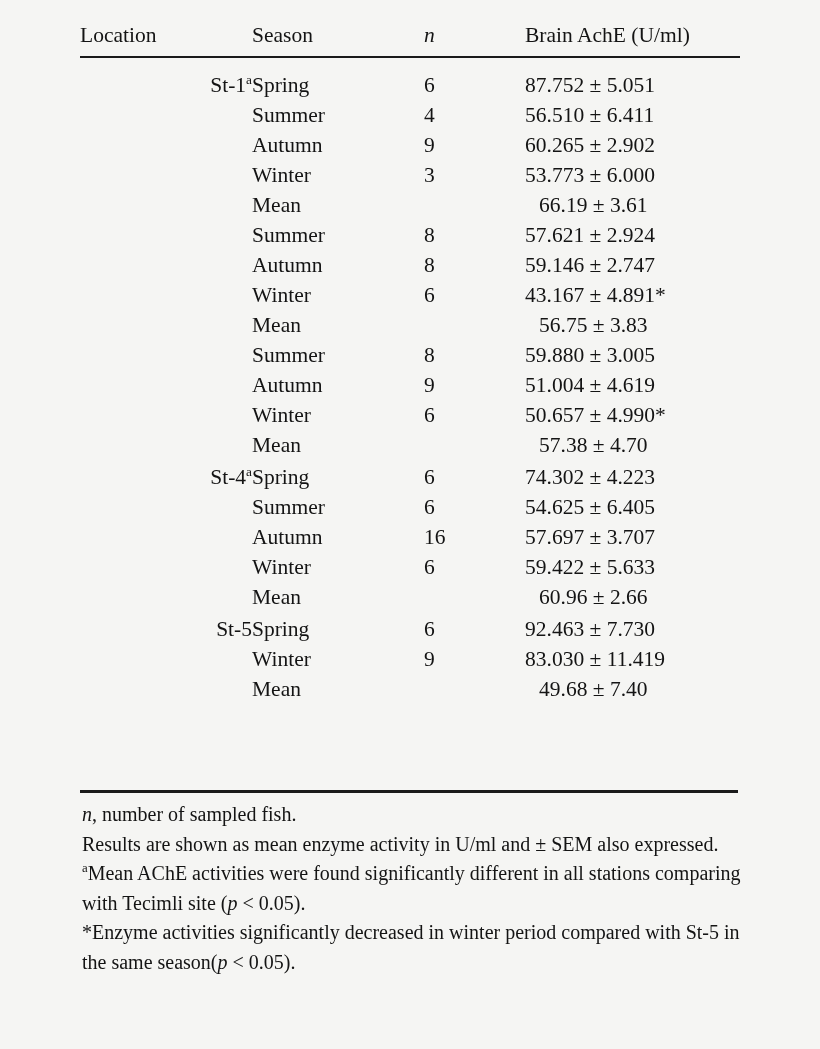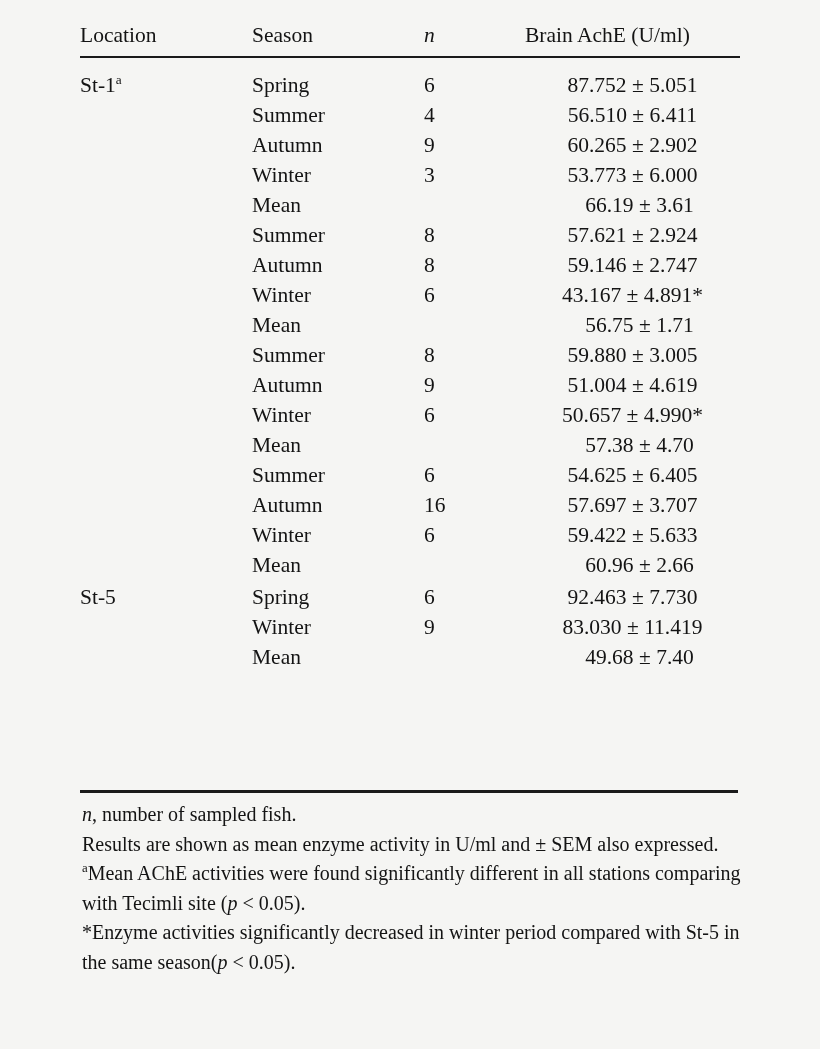--- a/index.html
+++ b/index.html
@@ -66,24 +66,24 @@
 
   table.data tbody td {
     padding: 0;
     height: 30px;
     line-height: 30px;
     vertical-align: baseline;
     white-space: nowrap;
   }
   tbody tr.first-of-block td { padding-top: 2px; }
 
-  td.loc { text-align: left; }
+  td.loc { text-align: right; }
   td.seas { text-align: left; }
   td.n   { text-align: left; padding-left: 4px; }
-  td.val { text-align: center; padding-left: 2px; }
+  td.val { text-align: left; padding-left: 2px; }
   td.val.mean { padding-left: 14px; }
 
   sup.note {
     font-size: 0.62em;
     vertical-align: super;
     line-height: 0;
   }
 
   .footnotes {
     position: absolute;
@@ -174,21 +174,21 @@
           <tr>
             <td class="loc"></td>
             <td class="seas">Winter</td>
             <td class="n">6</td>
             <td class="val">43.167 ± 4.891*</td>
           </tr>
           <tr>
             <td class="loc"></td>
             <td class="seas">Mean</td>
             <td class="n"></td>
-            <td class="val mean">56.75 ± 1.71</td>
+            <td class="val mean">56.75 ± 3.83</td>
           </tr>
           <tr>
             <td class="loc"></td>
             <td class="seas">Summer</td>
             <td class="n">8</td>
             <td class="val">59.880 ± 3.005</td>
           </tr>
           <tr>
             <td class="loc"></td>
             <td class="seas">Autumn</td>
@@ -199,20 +199,26 @@
             <td class="loc"></td>
             <td class="seas">Winter</td>
             <td class="n">6</td>
             <td class="val">50.657 ± 4.990*</td>
           </tr>
           <tr>
             <td class="loc"></td>
             <td class="seas">Mean</td>
             <td class="n"></td>
             <td class="val mean">57.38 ± 4.70</td>
+          </tr>
+          <tr class="first-of-block">
+            <td class="loc">St-4<sup class="note">a</sup></td>
+            <td class="seas">Spring</td>
+            <td class="n">6</td>
+            <td class="val">74.302 ± 4.223</td>
           </tr>
           <tr>
             <td class="loc"></td>
             <td class="seas">Summer</td>
             <td class="n">6</td>
             <td class="val">54.625 ± 6.405</td>
           </tr>
           <tr>
             <td class="loc"></td>
             <td class="seas">Autumn</td>

